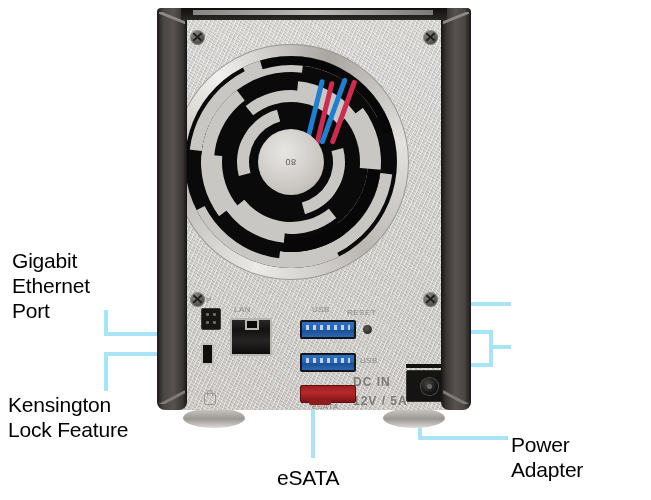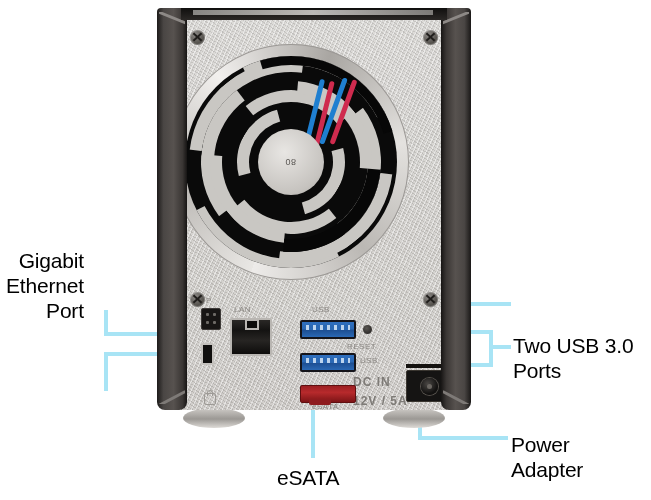--- a/index.html
+++ b/index.html
@@ -183,21 +183,21 @@
     <div class="port usb" style="left:143px;top:312px;"></div>
     <span class="silk" style="left:155px;top:297px;">USB</span>
 
     <div class="port usb" style="left:143px;top:345px;"></div>
     <span class="silk" style="left:203px;top:348px;">USB</span>
 
     <div class="port" id="esata" style="left:143px;top:377px;"></div>
     <span class="silk" style="left:155px;top:394px;">eSATA</span>
 
     <div class="port" id="reset" style="left:206px;top:317px;"></div>
-    <span class="silk" style="left:190px;top:300px;margin-top:34px;">RESET</span>
+    <span class="silk" style="left:190px;top:300px;">RESET</span>
 
     <span class="silk big" style="left:196px;top:353px;">DC IN</span>
     <span class="silk big" style="left:196px;top:372px;">12V / 5A</span>
     <div id="dcbar" style="left:249px;top:356px;"></div>
     <div class="port" id="dcjack" style="left:249px;top:362px;"></div>
 
     <div class="port" id="klock" style="left:44px;top:335px;"></div>
     <div class="lockicon" style="left:47px;top:385px;"></div>
 
     <div class="bezel left">
@@ -222,27 +222,27 @@
   <div class="lead h" style="left:360px;top:330px;width:133px;"></div>
   <div class="lead h" style="left:360px;top:363px;width:133px;"></div>
   <div class="lead v" style="left:489px;top:330px;height:37px;"></div>
   <div class="lead h" style="left:489px;top:345px;width:22px;"></div>
 
   <div class="lead v" style="left:418px;top:385px;height:55px;"></div>
   <div class="lead h" style="left:418px;top:436px;width:90px;"></div>
 
   <div class="lead v" style="left:311px;top:396px;height:62px;"></div>
 
-  <div class="label" style="left:6px;top:248px;text-align:right;">Gigabit
+  <div class="label" style="left:12px;top:248px;">Gigabit
 Ethernet
 Port</div>
 
-
-
-  <div class="label" style="left:513px;top:333px;">Two USB 3.0
-Ports</div>
+  <div class="label" style="left:8px;top:392px;">Kensington
+Lock Feature</div>
+
+
 
   <div class="label" style="left:511px;top:432px;">Power
 Adapter</div>
 
   <div class="label" style="left:277px;top:465px;">eSATA</div>
 
 </div>
 
 </body></html>

